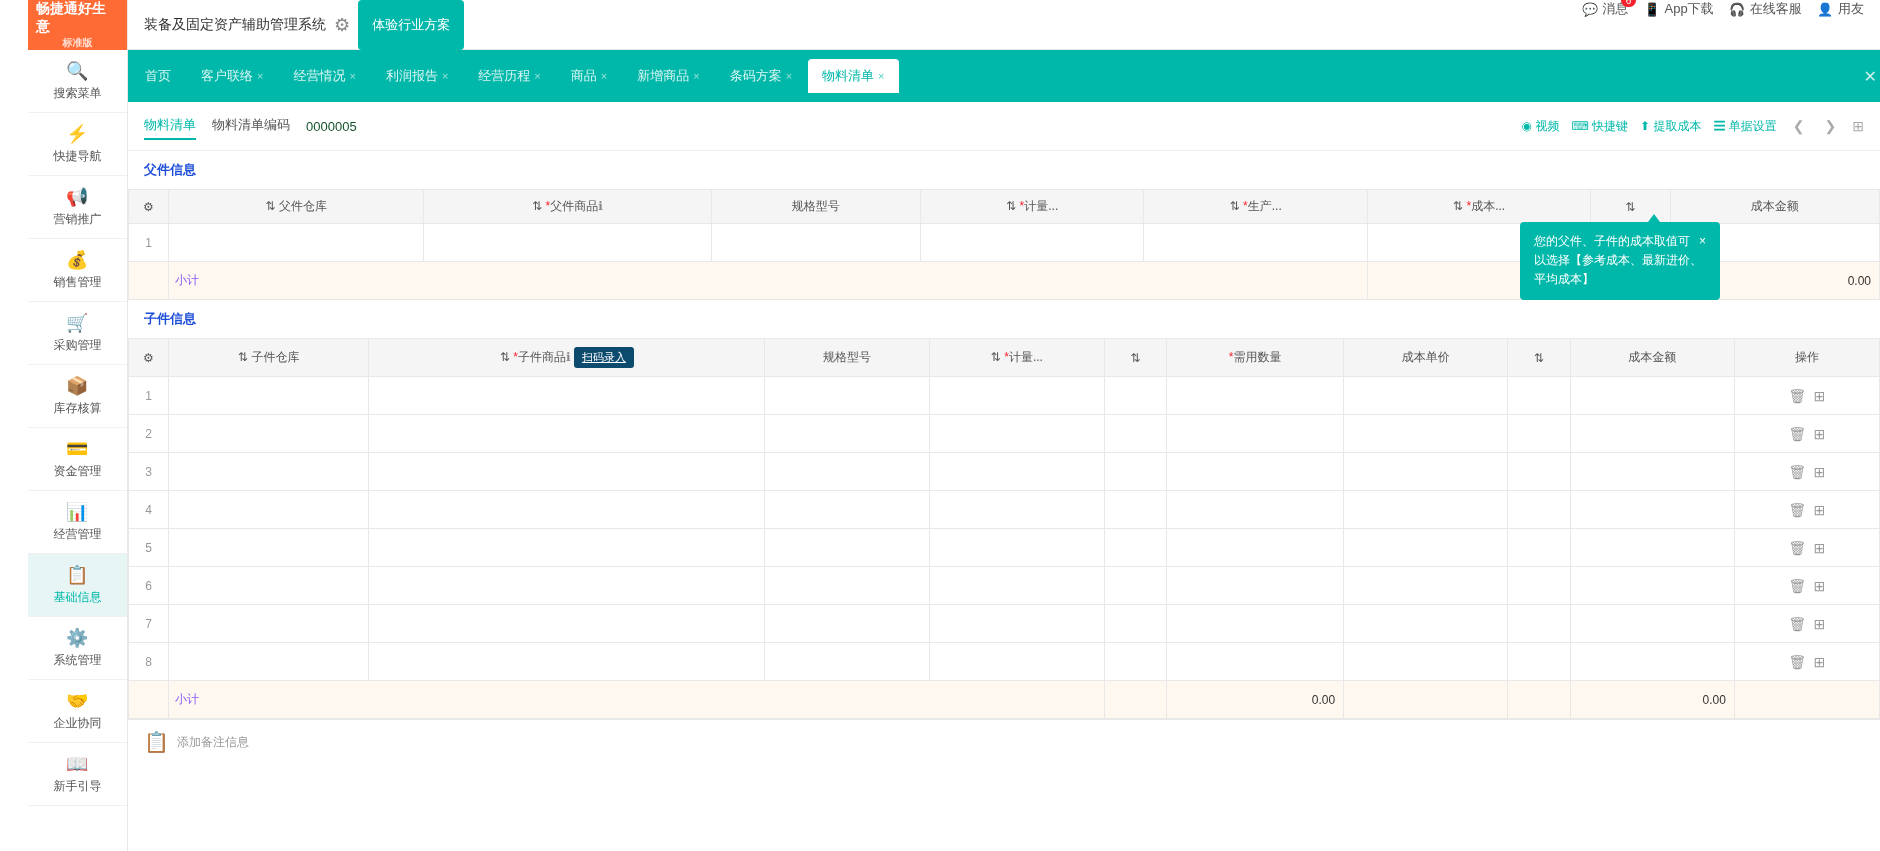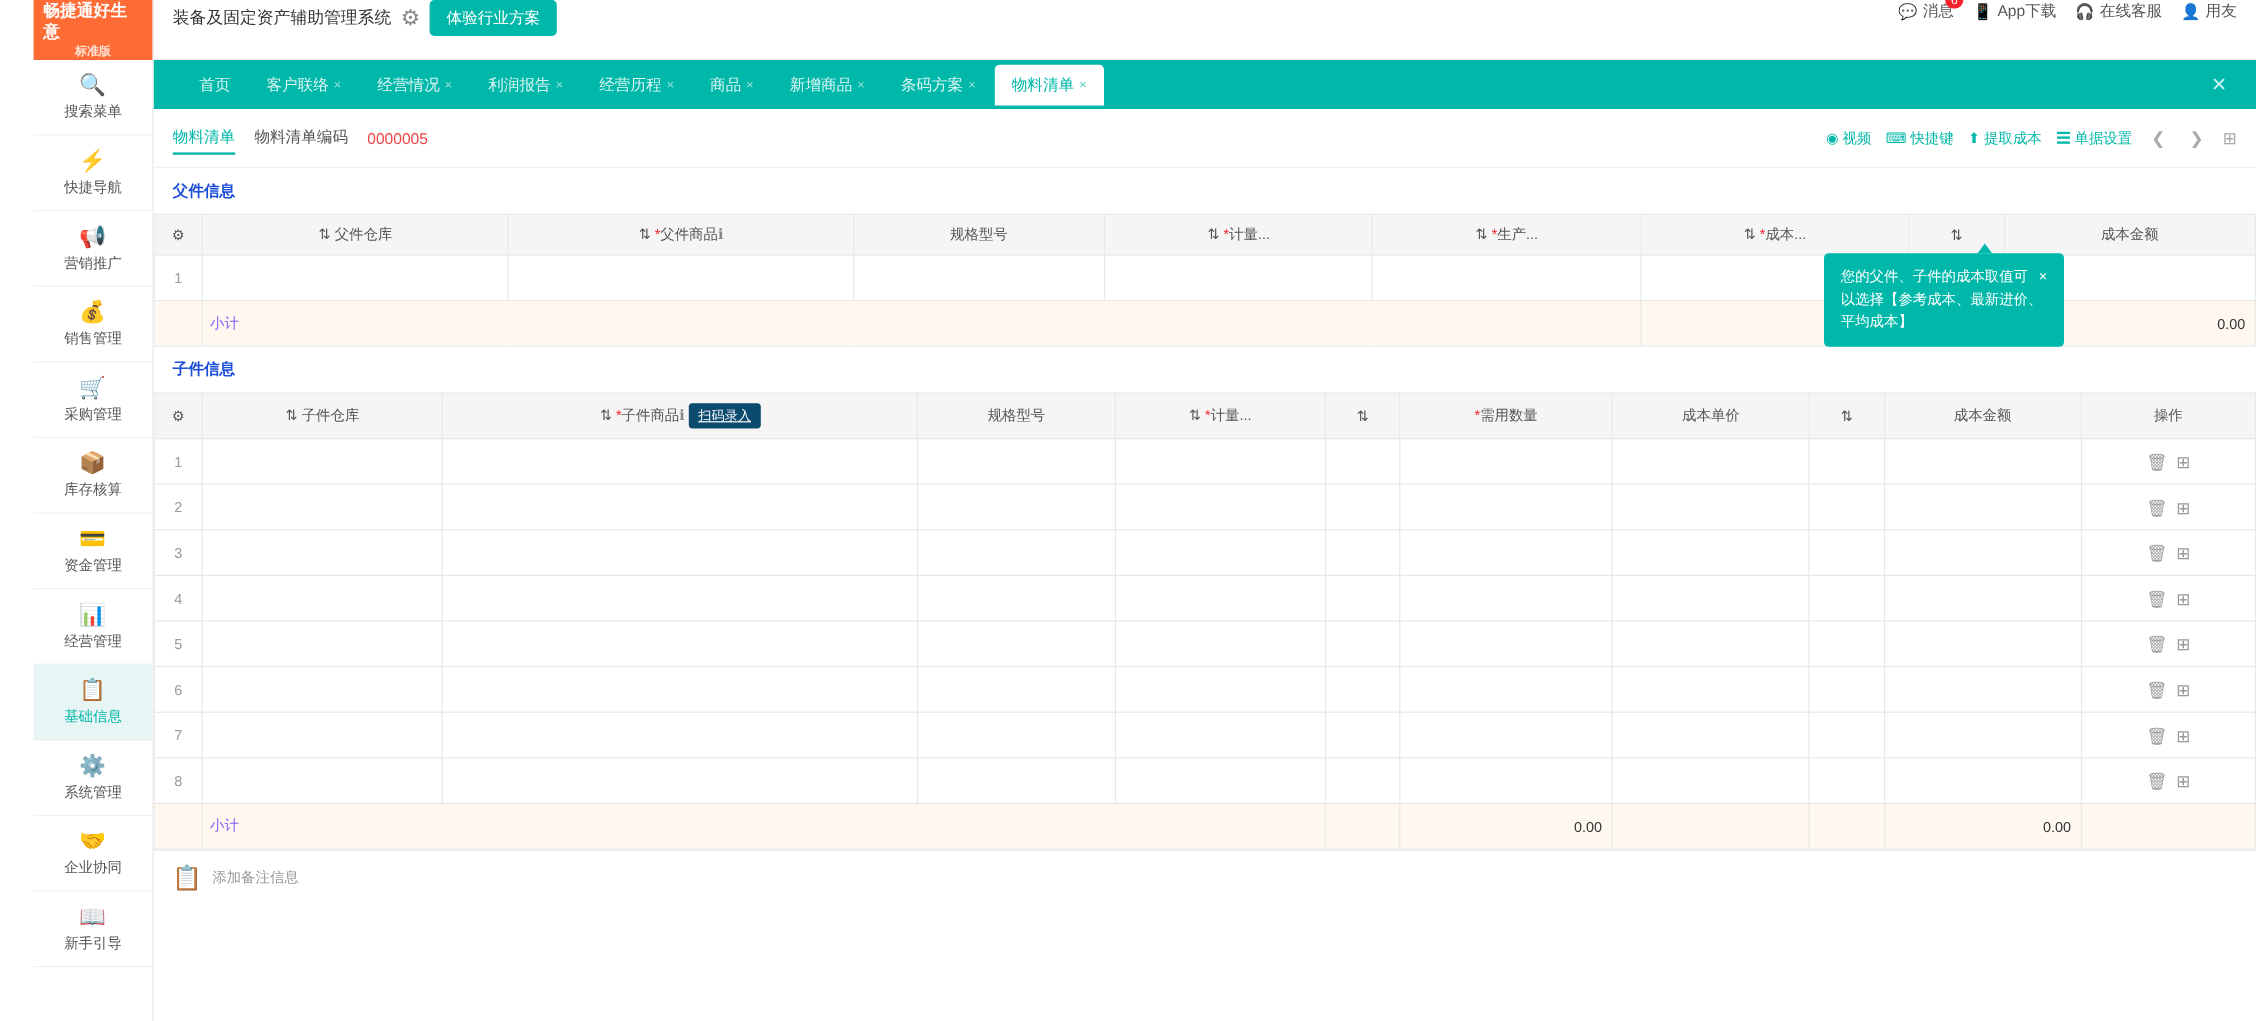--- a/index.html
+++ b/index.html
@@ -63,21 +63,21 @@
       border-bottom: 1px solid #e8e8e8;
       justify-content: space-between;
     }
     .top-header-left { display: flex; align-items: center; gap: 8px; }
     .system-title { font-size: 14px; color: #333; }
     .btn-settings { background: none; border: none; cursor: pointer; font-size: 18px; color: #888; }
     .btn-trial {
       background: #00b8a9;
       color: #fff;
       border: none;
-      padding: 6px 14px;
+      padding: 16px 14px;
       border-radius: 4px;
       cursor: pointer;
       font-size: 13px;
     }
     .top-header-right { display: flex; align-items: center; gap: 16px; color: #555; font-size: 13px; }
     .header-icon-item { display: flex; align-items: center; gap: 4px; cursor: pointer; position: relative; }
     .badge {
       background: #f5222d;
       color: #fff;
       border-radius: 10px;
@@ -86,22 +86,22 @@
       position: absolute;
       top: -6px;
       right: -8px;
     }
 
     
     .nav-tabs {
       background: #00b8a9;
       display: flex;
       align-items: center;
-      height: 41px;
-      padding: 0 24px;
+      height: 52px;
+      padding: 0 3px;
       overflow-x: auto;
     }
     .nav-tab {
       padding: 8px 14px;
       color: rgba(255,255,255,0.85);
       cursor: pointer;
       white-space: nowrap;
       display: flex;
       align-items: center;
       gap: 4px;
@@ -130,21 +130,21 @@
       background: #fff;
     }
     .sub-tab {
       font-size: 13px;
       color: #555;
       cursor: pointer;
       padding: 4px 0;
       border-bottom: 2px solid transparent;
     }
     .sub-tab.active { color: #00b8a9; border-bottom: 2px solid #00b8a9; }
-    .doc-number { font-size: 13px; color: #ef4444; }
+    .doc-number { font-size: 13px; color: #14532d; }
     .sub-header-actions { margin-left: auto; display: flex; align-items: center; gap: 12px; }
     .action-link { color: #00b8a9; cursor: pointer; font-size: 12px; display: flex; align-items: center; gap: 3px; }
 
     
     .tooltip-popup {
       position: absolute;
       background: #00b8a9;
       color: #fff;
       padding: 10px 14px;
       border-radius: 4px;

